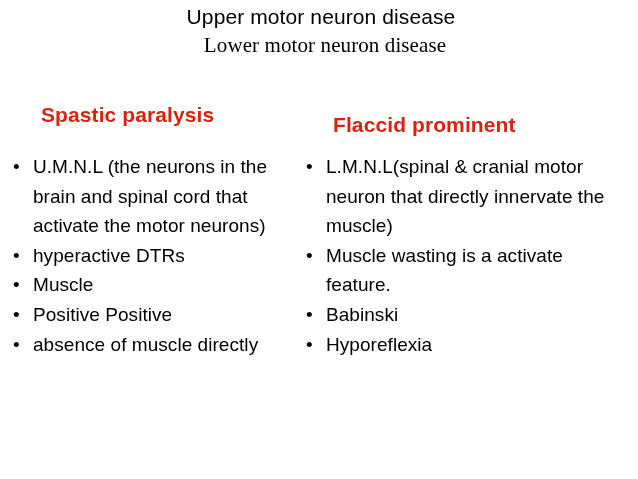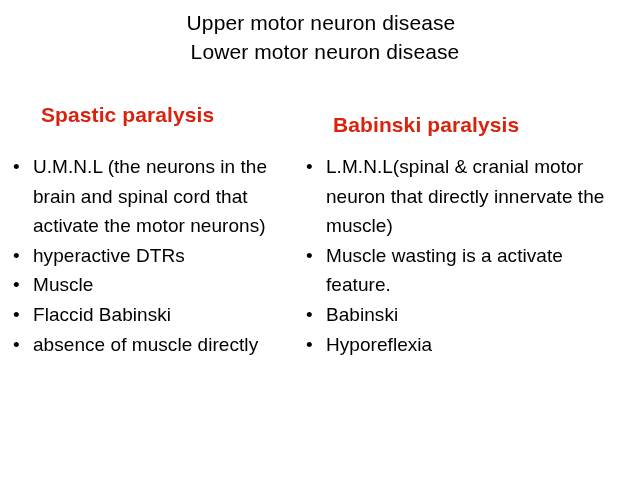--- a/index.html
+++ b/index.html
@@ -19,36 +19,36 @@
     height: 479px;
     background: #ffffff;
     overflow: hidden;
     box-sizing: border-box;
   }
 
   
   .title-block {
     position: absolute;
     left: 0;
-    top: 8px;
+    top: 2px;
     width: 638px;
     text-align: center;
   }
   .title-line {
     display: block;
     color: #000000;
     font-size: 21px;
     line-height: 29px;
     font-weight: 400;
     letter-spacing: 0.1px;
     white-space: nowrap;
   }
   .title-line.line-1 { padding-left: 4px; }
   .title-line.line-2 { padding-left: 4px; }
-  .title-line.line-3 { padding-left: 12px; }
+  .title-line.line-3 { padding-left: 12px; font-family: Liberation Serif, serif; }
 
   
   .col-heading {
     position: absolute;
     font-size: 21px;
     line-height: 26px;
     font-weight: bold;
     letter-spacing: 0.1px;
     white-space: nowrap;
   }
@@ -95,39 +95,39 @@
 
 <div class="slide" style="background: rgb(255, 255, 255);">
 
   <div class="title-block">
     <span class="title-line line-1">Upper motor neuron disease</span>
     <span class="title-line line-3">Lower motor neuron disease</span>
   </div>
 
   <div class="col-heading left" style="color: rgb(217, 35, 15);">Spastic paralysis</div>
 
-  <div class="col-heading right" style="color: rgb(217, 35, 15);">Babinski paralysis</div>
+  <div class="col-heading right" style="color: rgb(217, 35, 15);">Flaccid prominent</div>
 
   <div class="column left">
     <ul class="bullet-list">
       <li class="bullet-item">
         <span class="bullet-marker">•</span>
         <span class="bullet-text">U.M.N.L (the neurons in the brain and spinal cord that activate the motor neurons)</span>
       </li>
       <li class="bullet-item">
         <span class="bullet-marker">•</span>
         <span class="bullet-text">hyperactive DTRs</span>
       </li>
       <li class="bullet-item">
         <span class="bullet-marker">•</span>
         <span class="bullet-text">Muscle</span>
       </li>
       <li class="bullet-item">
         <span class="bullet-marker">•</span>
-        <span class="bullet-text">Flaccid Babinski</span>
+        <span class="bullet-text">Positive Positive</span>
       </li>
       <li class="bullet-item">
         <span class="bullet-marker">•</span>
         <span class="bullet-text">absence of muscle directly</span>
       </li>
     </ul>
   </div>
 
   <div class="column right">
     <ul class="bullet-list">

